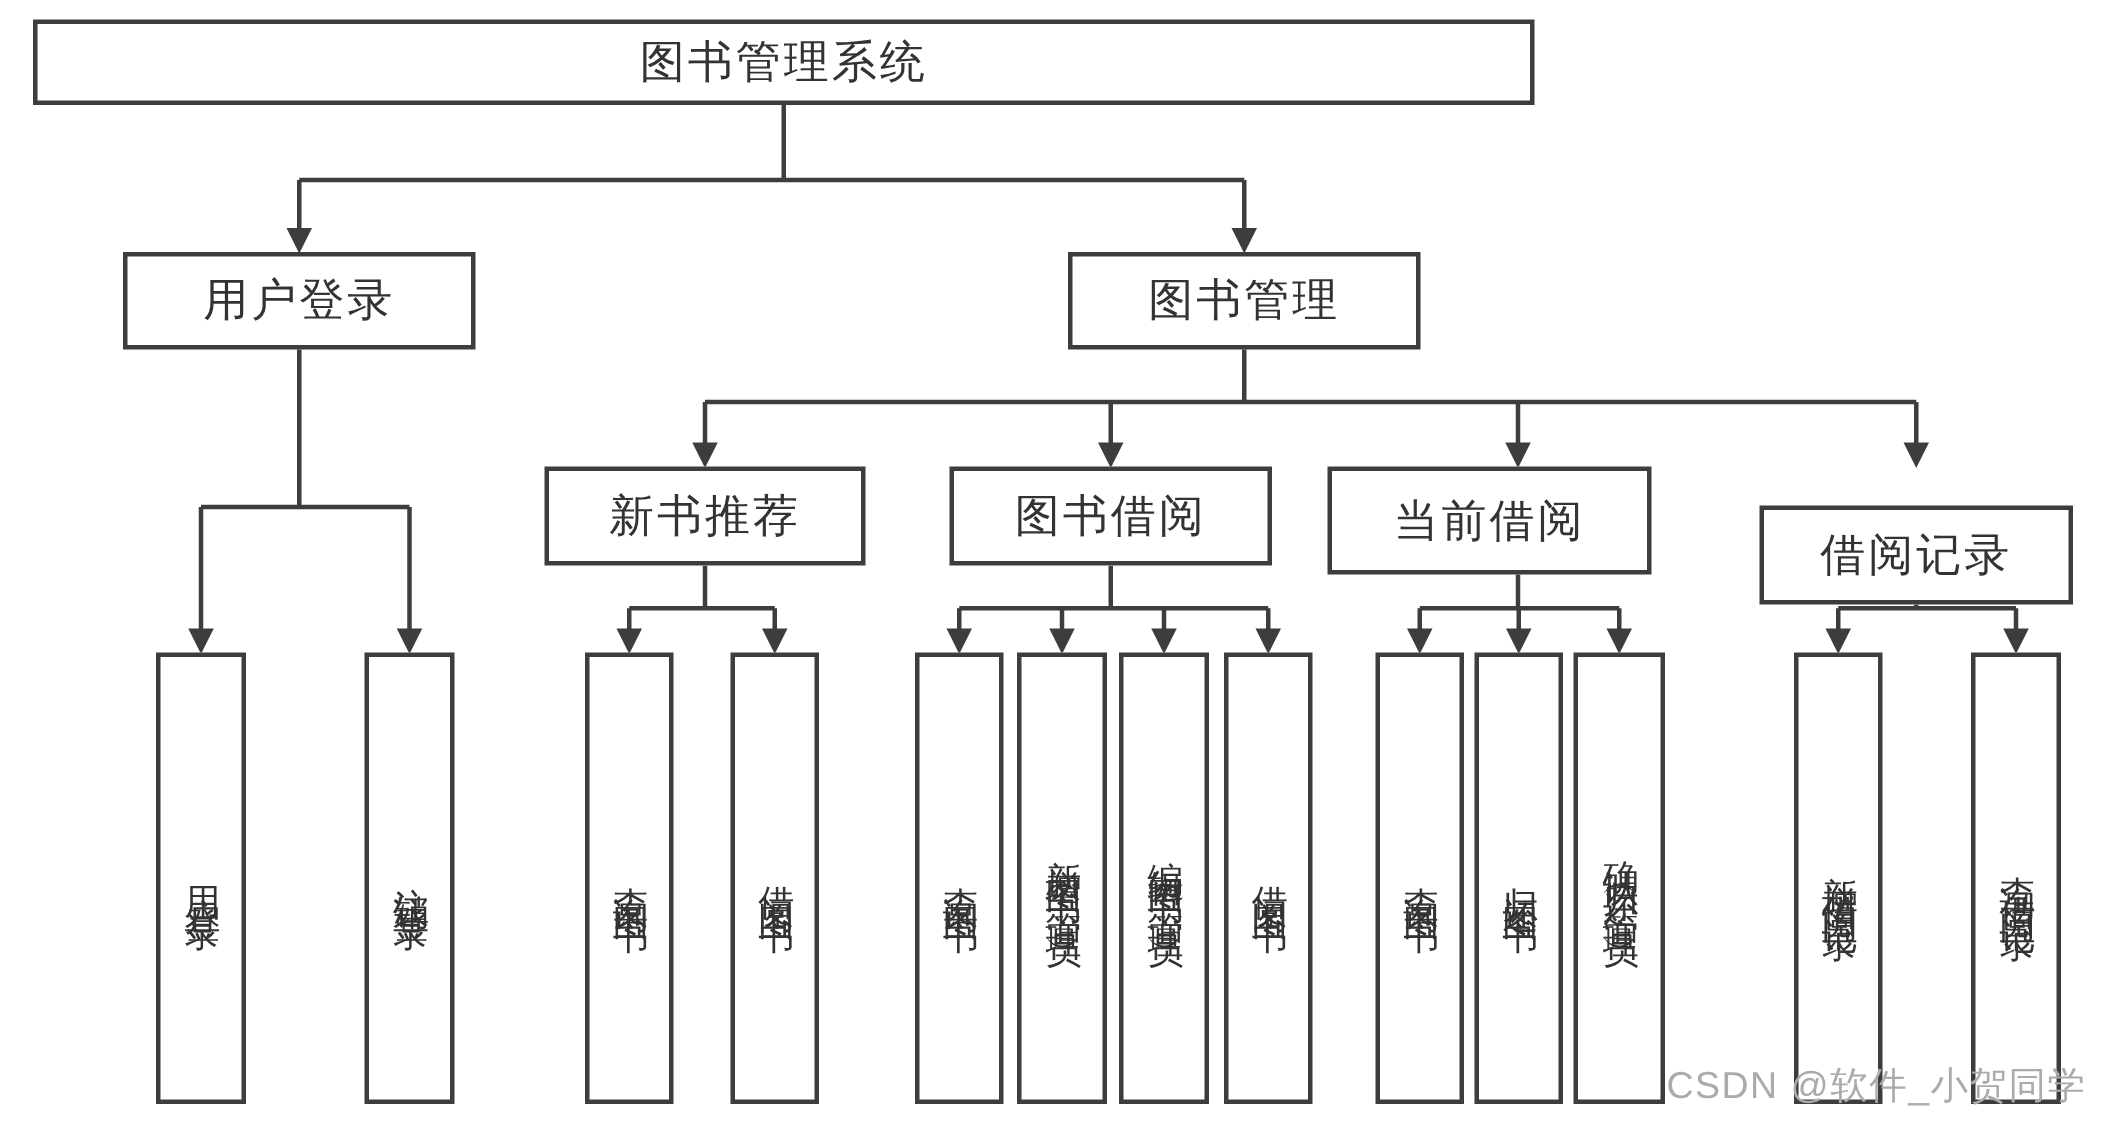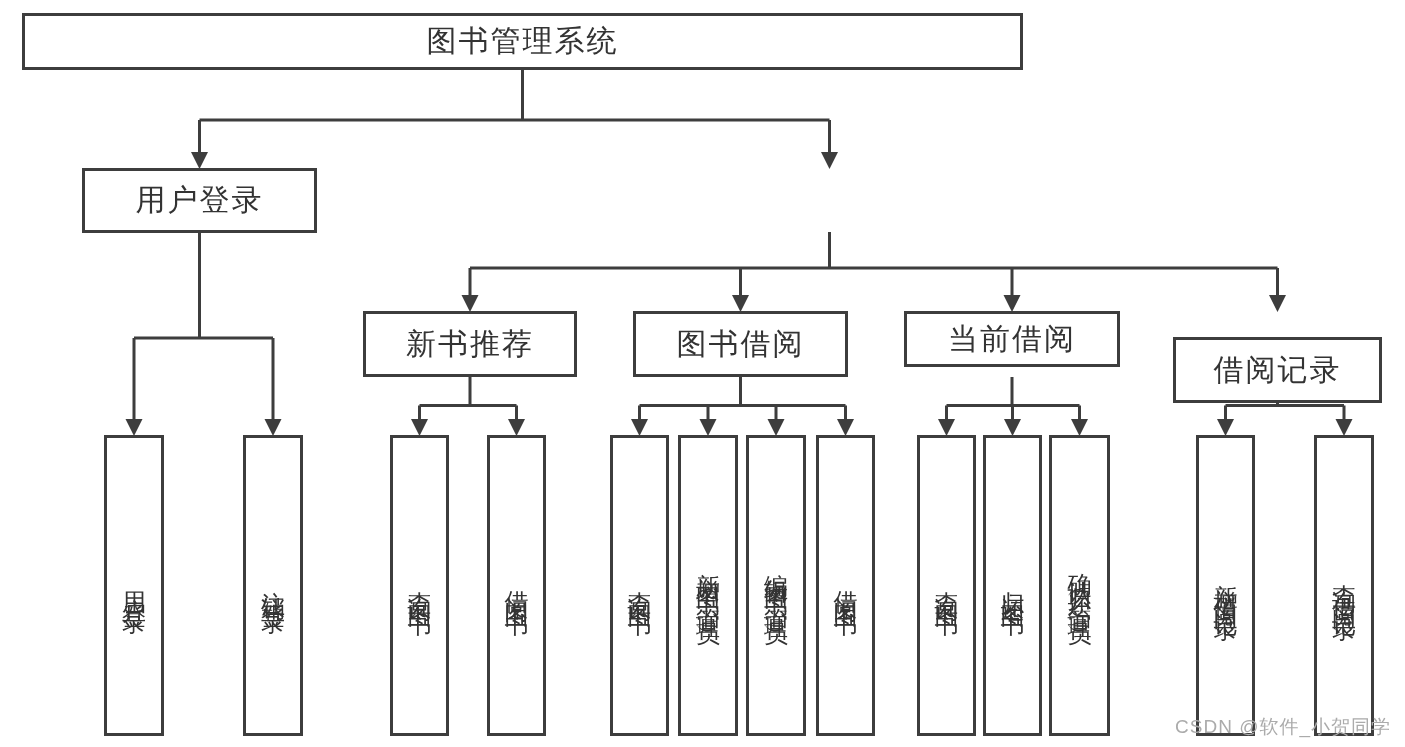--- a/index.html
+++ b/index.html
@@ -46,21 +46,21 @@
     writing-mode: vertical-rl;
     text-orientation: mixed;
     letter-spacing: 7px;
     line-height: 1.0;
     overflow: hidden;
   }
   .watermark {
     position: absolute;
     right: 14px;
     bottom: 7px;
-    font-size: 19px;
+    font-size: 25px;
     color: #ababab;
     letter-spacing: 1px;
     font-weight: 500;
   }
 </style>
 </head>
 <body>
 
 <div id="stage">
 
@@ -92,24 +92,25 @@
       M938 419 L955 419 L946.5 436 Z
       M1004 419 L1021 419 L1012.5 436 Z
       M1071 419 L1088 419 L1079.5 436 Z
       M1217 419 L1234 419 L1225.5 436 Z
       M1335.5 419 L1352.5 419 L1344 436 Z"></path>
   </svg>
 
   <div class="node" style="left:22px; top:13px; width:1001px; height:57px;">图书管理系统</div>
 
   <div class="node" style="left:82px; top:168px; width:235px; height:65px;">用户登录</div>
+  <div class="node" style="left:712px; top:168px; width:235px; height:65px;">图书管理</div>
 
   <div class="node" style="left:363px; top:311px; width:214px; height:66px;">新书推荐</div>
   <div class="node" style="left:633px; top:311px; width:215px; height:66px;text-align:center;">图书借阅</div>
-  <div class="node" style="left:904px; top:311px; width:216px; height:56px;">当前借阅</div>
+  <div class="node" style="left:885px; top:311px; width:216px; height:72px;">当前借阅</div>
   <div class="node" style="left:1173px; top:311px; width:209px; height:66px;margin-top:26px;">借阅记录</div>
 
   <div class="leaf" style="left:104px; width:60px;">用户登录</div>
   <div class="leaf" style="left:243px; width:60px;">注销登录</div>
 
   <div class="leaf" style="left:390px; width:59px;">查询图书</div>
   <div class="leaf" style="left:487px; width:59px;">借阅图书</div>
 
   <div class="leaf" style="left:610px; width:59px;">查询图书</div>
   <div class="leaf" style="left:678px; width:60px;">新增图书（管理员）</div>

